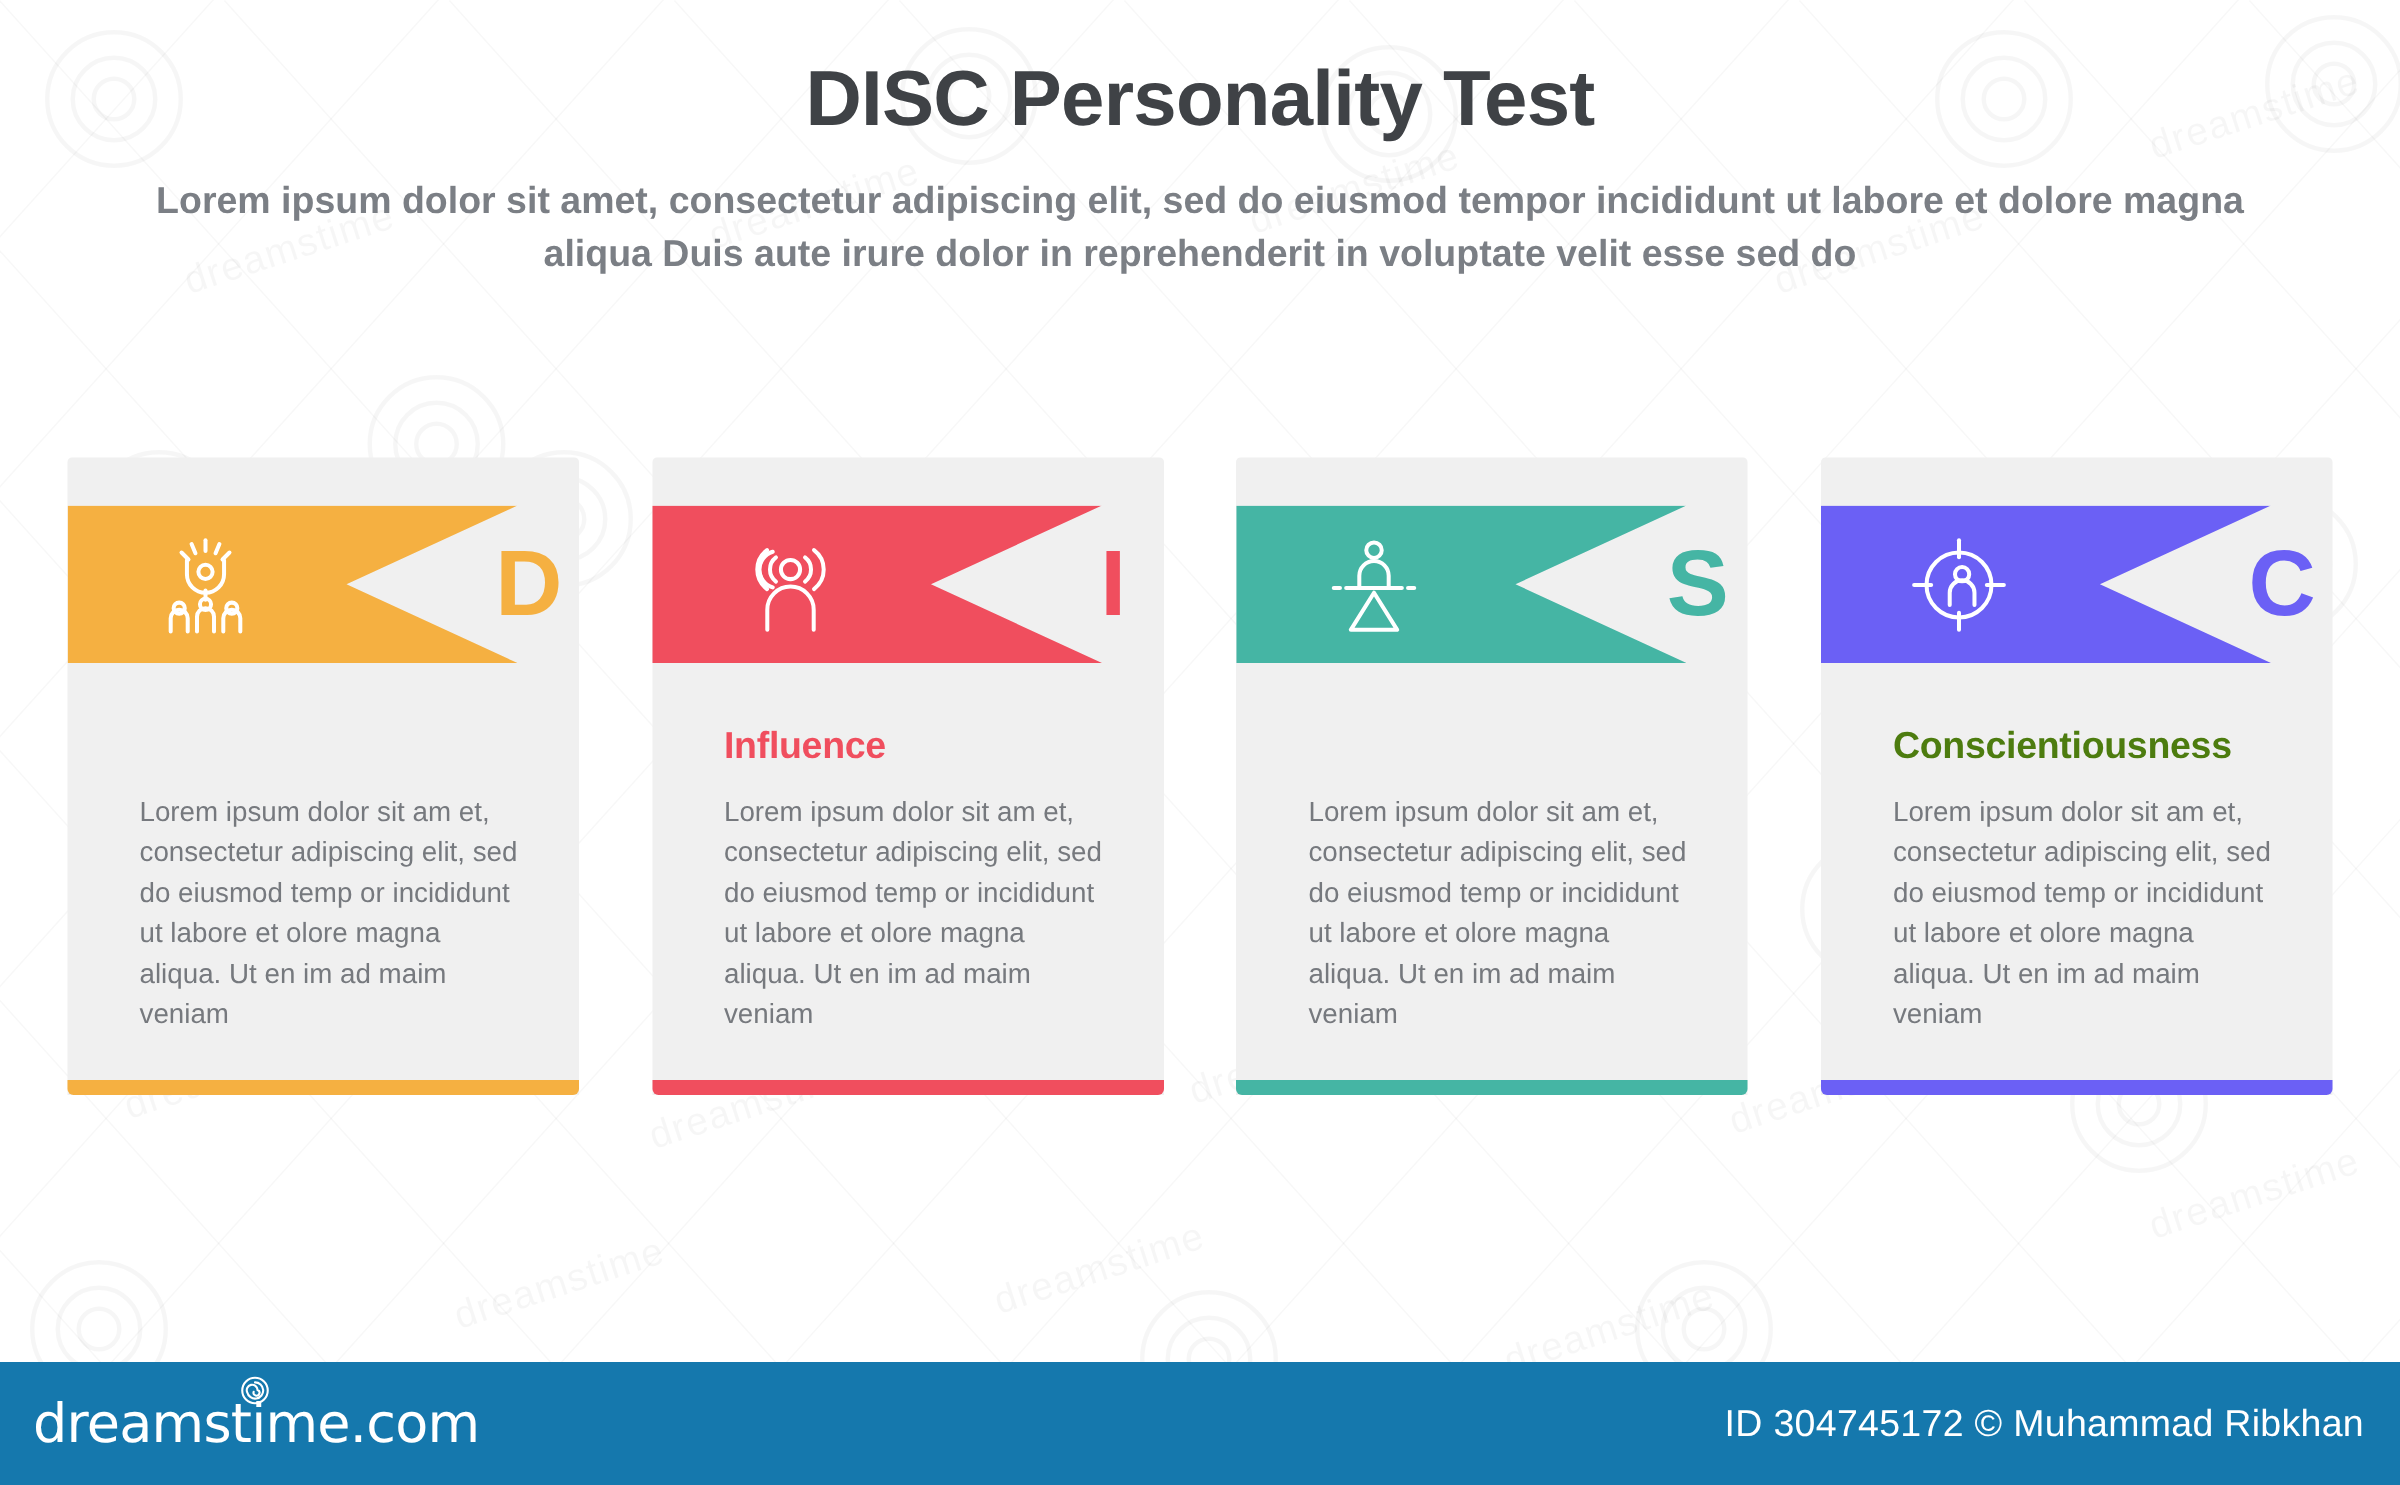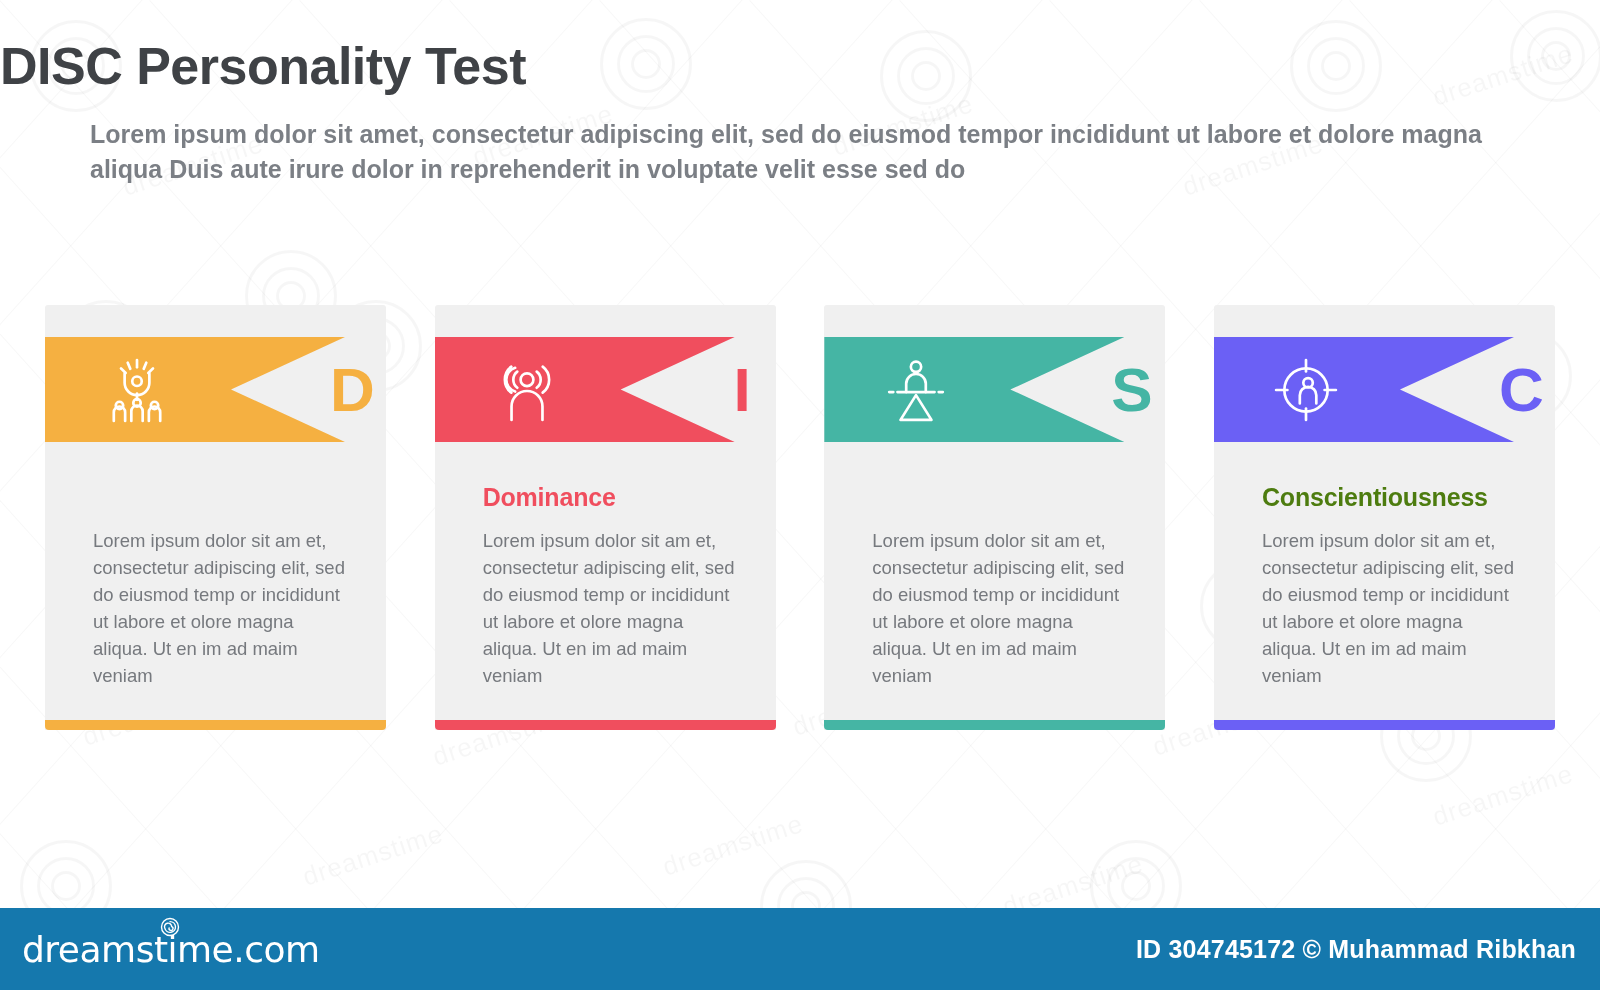--- a/index.html
+++ b/index.html
@@ -60,21 +60,21 @@
     background: rgba(0,0,0,0.030);
     transform-origin: 0 0;
   }
 
   
   #header {
     position: absolute;
     top: 0; left: 0;
     width: 1600px;
     padding-top: 38px;
-    text-align: left;
+    text-align: center;
     z-index: 10;
   }
   #page-title {
     font-size: 52px;
     font-weight: bold;
     color: #3f4246;
     letter-spacing: -0.5px;
     margin: 0;
     line-height: 1.1;
   }
@@ -211,21 +211,21 @@
     position: absolute;
     left: 138px;
     top: -12px;
     width: 20px;
     height: 20px;
   }
   #footer-credit {
     margin-right: 24px;
     font-size: 25px;
     color: #ffffff;
-    font-weight: bold;
+    font-weight: normal;
     letter-spacing: 0.2px;
     white-space: nowrap;
   }
 </style>
 </head>
 <body>
 
 <div id="watermark-layer">
     <div class="wm-spiral" style="left: 30px; top: 20px;"></div>
     <div class="wm-spiral" style="left: 245px; top: 250px;"></div>
@@ -352,21 +352,21 @@
       <path d="M16.8 9.4 a15.8 15.8 0 0 0 0 25.2"></path>
       <path d="M41.4 14.2 a9.8 9.8 0 0 1 0 15.6"></path>
       <path d="M47.2 9.4 a15.8 15.8 0 0 1 0 25.2"></path>
       <path d="M17 61 v-13 a15 15 0 0 1 30 0 v13"></path>
     </svg>
         </span>
       </div>
 
       <div class="card-letter" style="color:#F04E5E">I</div>
 
-      <div class="card-title" style="color:#F04E5E">Dominance</div>
+      <div class="card-title" style="color:#F04E5E">Influence</div>
 
       <div class="card-desc">Lorem ipsum dolor sit am et, consectetur adipiscing elit, sed do eiusmod temp or incididunt ut labore et olore magna aliqua. Ut en im ad maim veniam</div>
 
       <div class="card-bottom-bar" style="background:#F04E5E"></div>
     </div>
   </div>
     <div class="card">
     <div class="card-body">
 
       <div class="ribbon-wrap">

